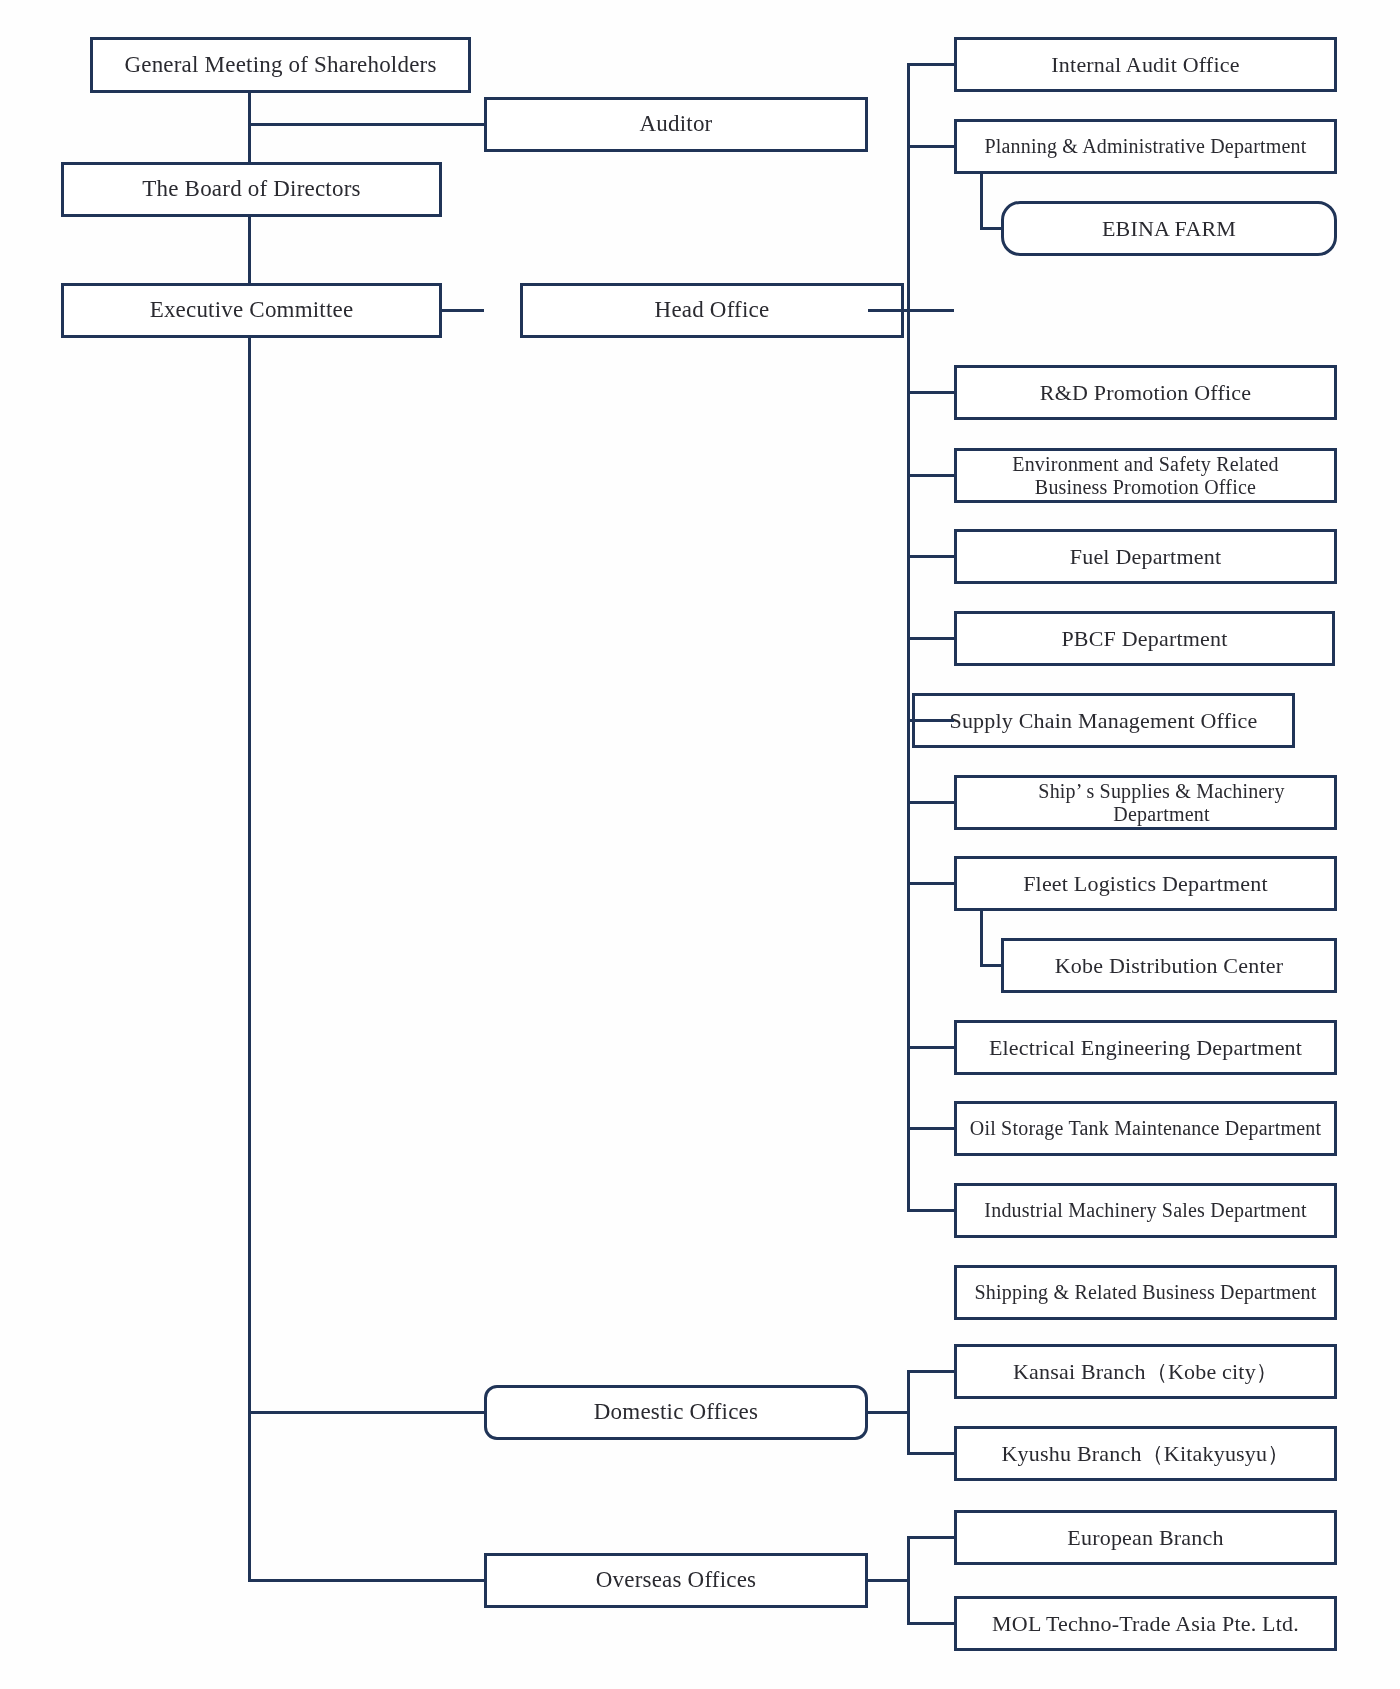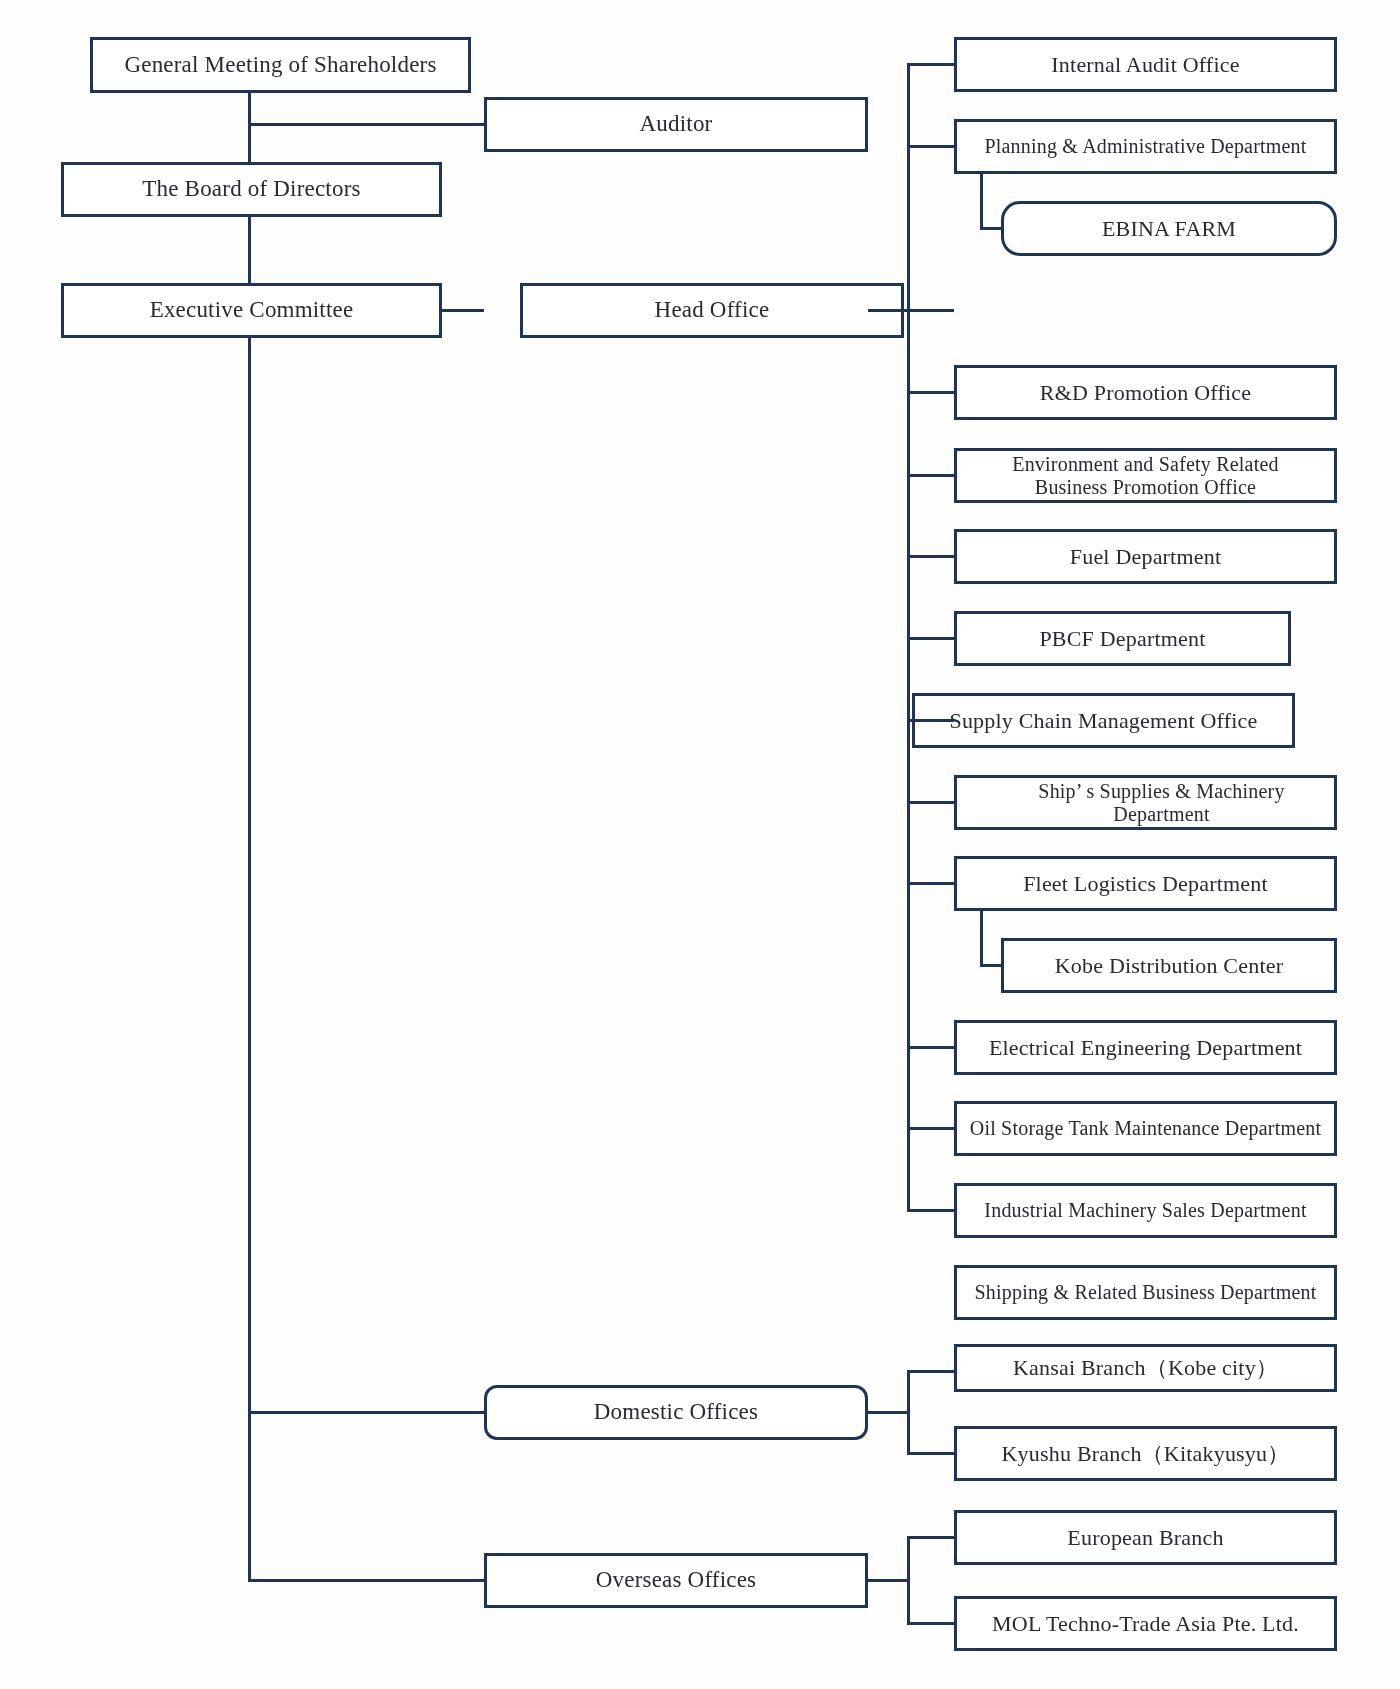--- a/index.html
+++ b/index.html
@@ -51,31 +51,31 @@
   <div class="box col-mid" style="left:484px; top:283px; width:384px; height:55px;margin-left:36px;">Head Office</div>
   <div class="box col-mid" style="left:484px; top:1385px; width:384px; height:55px;border-radius:13px;">Domestic Offices</div>
   <div class="box col-mid" style="left:484px; top:1553px; width:384px; height:55px;">Overseas Offices</div>
 
   <div class="box" style="left:954px; top:37px; width:383px; height:55px;">Internal Audit Office</div>
   <div class="box small" style="left:954px; top:119px; width:383px; height:55px;">Planning &amp; Administrative Department</div>
   <div class="box" style="left:1001px; top:201px; width:336px; height:55px;border-radius:19px;">EBINA FARM</div>
   <div class="box" style="left:954px; top:365px; width:383px; height:55px;">R&amp;D Promotion Office</div>
   <div class="box wrap2" style="left:954px; top:448px; width:383px; height:55px;">Environment and Safety Related Business Promotion Office</div>
   <div class="box" style="left:954px; top:529px; width:383px; height:55px;">Fuel Department</div>
-  <div class="box" style="left:954px; top:611px; width:337px; height:55px;">PBCF Department</div>
+  <div class="box" style="left:954px; top:611px; width:381px; height:55px;">PBCF Department</div>
   <div class="box" style="left:912px; top:693px; width:383px; height:55px;">Supply Chain Management Office</div>
   <div class="box small" style="left:954px; top:775px; width:383px; height:55px;padding-left:38px;">Ship’ s Supplies &amp; Machinery Department</div>
   <div class="box" style="left:954px; top:856px; width:383px; height:55px;">Fleet Logistics Department</div>
   <div class="box" style="left:1001px; top:938px; width:336px; height:55px;">Kobe Distribution Center</div>
   <div class="box" style="left:954px; top:1020px; width:383px; height:55px;">Electrical Engineering Department</div>
   <div class="box small" style="left:954px; top:1101px; width:383px; height:55px;">Oil Storage Tank Maintenance Department</div>
   <div class="box small" style="left:954px; top:1183px; width:383px; height:55px;">Industrial Machinery Sales Department</div>
   <div class="box small" style="left:954px; top:1265px; width:383px; height:55px;">Shipping &amp; Related Business Department</div>
 
-  <div class="box" style="left:954px; top:1344px; width:383px; height:48px;">Kansai Branch（Kobe city）</div>
+  <div class="box" style="left:954px; top:1344px; width:383px; height:55px;">Kansai Branch（Kobe city）</div>
   <div class="box" style="left:954px; top:1426px; width:383px; height:55px;">Kyushu Branch（Kitakyusyu）</div>
 
   <div class="box" style="left:954px; top:1510px; width:383px; height:55px;">European Branch</div>
   <div class="box" style="left:954px; top:1596px; width:383px; height:55px;">MOL Techno-Trade Asia Pte. Ltd.</div>
 
   <div class="vline" style="left:248px; top:93px;  height:69px;"></div>
   <div class="vline" style="left:248px; top:217px; height:66px;"></div>
   <div class="vline" style="left:248px; top:338px; height:1244px;"></div>
   <div class="hline" style="left:248px; top:123px;  width:236px;"></div>
   <div class="hline" style="left:248px; top:1411px; width:236px;"></div>

